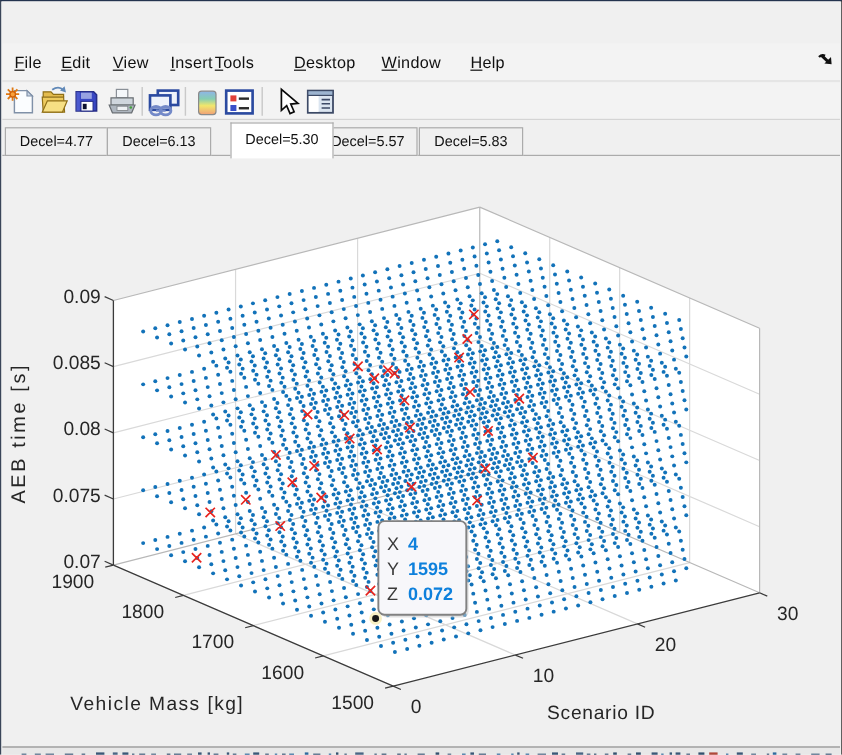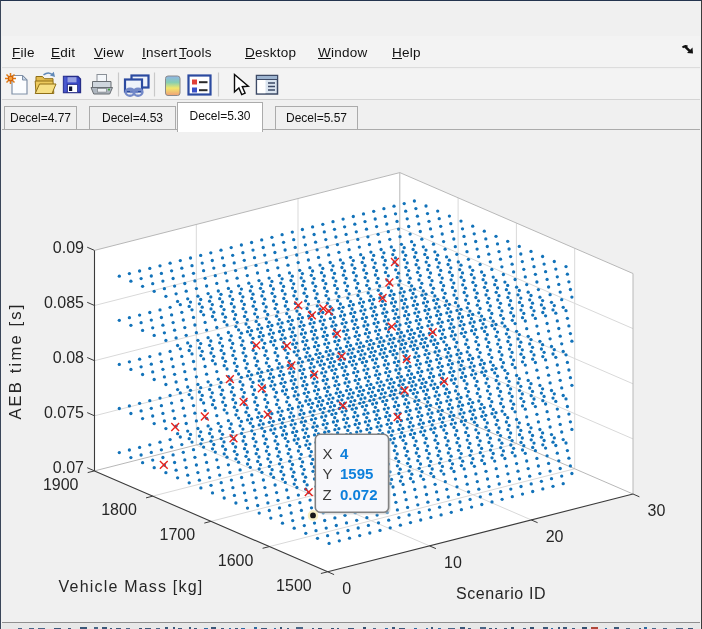--- a/index.html
+++ b/index.html
@@ -2918,24 +2918,25 @@
 <rect x="254.5" y="6.5" width="21" height="18.5" fill="#dbe5f0" stroke="#3d4a66" stroke-width="1.5"></rect>
 <rect x="254.5" y="6.5" width="21" height="4" fill="#9db4d0" stroke="#3d4a66" stroke-width="1"></rect>
 <rect x="255.3" y="11" width="8.2" height="13.2" fill="#fff"></rect>
 <g stroke="#3d4a66" stroke-width="1.3">
             <path d="M266 14 h7 M266 17.5 h7 M266 21 h7"></path>
           </g>
 </g>
 </svg></div>
 <div id="tabs">
 <div class="strip"></div>
-<div class="tab" style="left:2px;width:73px">Decel=4.77</div>
-<div class="tab" style="left:87px;width:87px">Decel=4.53</div>
-<div class="tab act" style="left:175px;width:86px">Decel=5.30</div>
-<div class="tab" style="left:273px;width:83px">Decel=5.57</div>
+<div class="tab" style="left:2px;width:86px">Decel=4.77</div>
+<div class="tab" style="left:87px;width:87px">Decel=6.13</div>
+<div class="tab act" style="left:190px;width:86px">Decel=5.30</div>
+<div class="tab" style="left:263px;width:83px">Decel=5.57</div>
+<div class="tab" style="left:347px;width:87px">Decel=5.83</div>
 </div>
 <div id="bottom">
       <div style="position:absolute;left:16px;top:5px;width:4px;height:2px;background:#4a6685"></div>
       <div style="position:absolute;left:27px;top:5px;width:5px;height:2px;background:#4a6685"></div>
       <div style="position:absolute;left:36px;top:5px;width:7px;height:2px;background:#4a6685"></div>
       <div style="position:absolute;left:52px;top:5px;width:7px;height:2px;background:#3b5878"></div>
       <div style="position:absolute;left:66px;top:5px;width:3px;height:2px;background:#3b5878"></div>
       <div style="position:absolute;left:78px;top:4px;width:7px;height:3px;background:#3b5878"></div>
       <div style="position:absolute;left:92px;top:4px;width:4px;height:3px;background:#4a6685"></div>
       <div style="position:absolute;left:100px;top:4px;width:5px;height:3px;background:#3b5878"></div>

